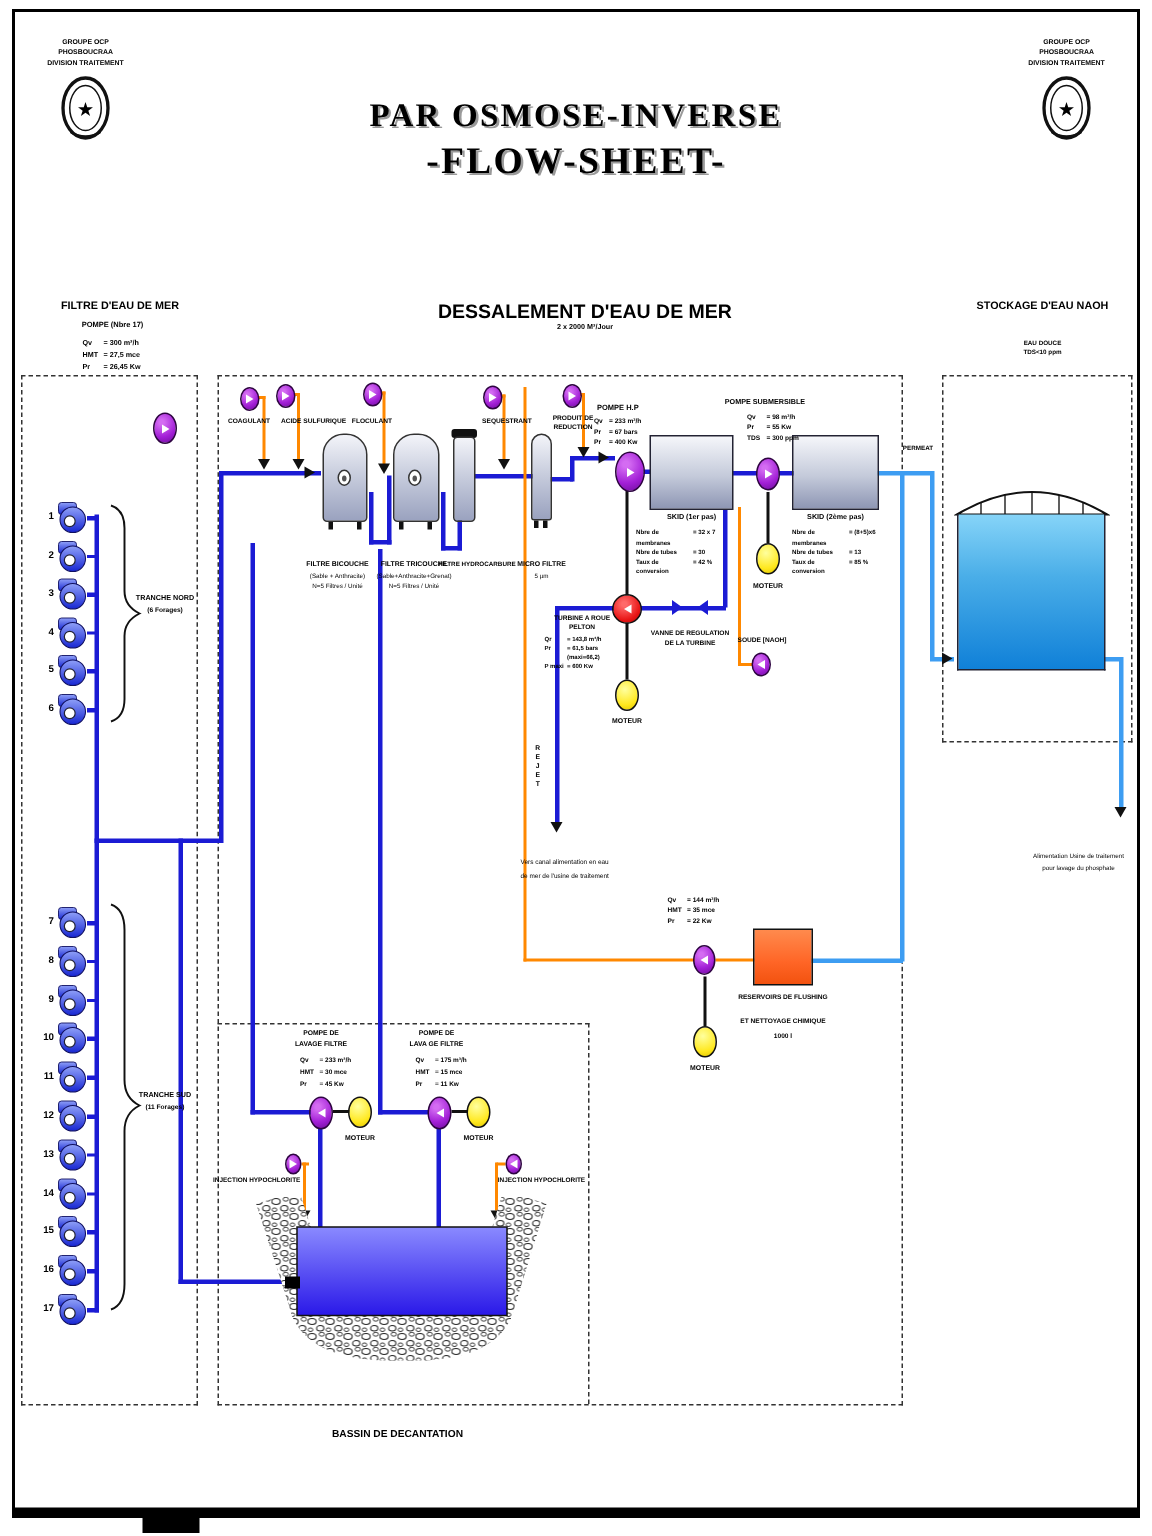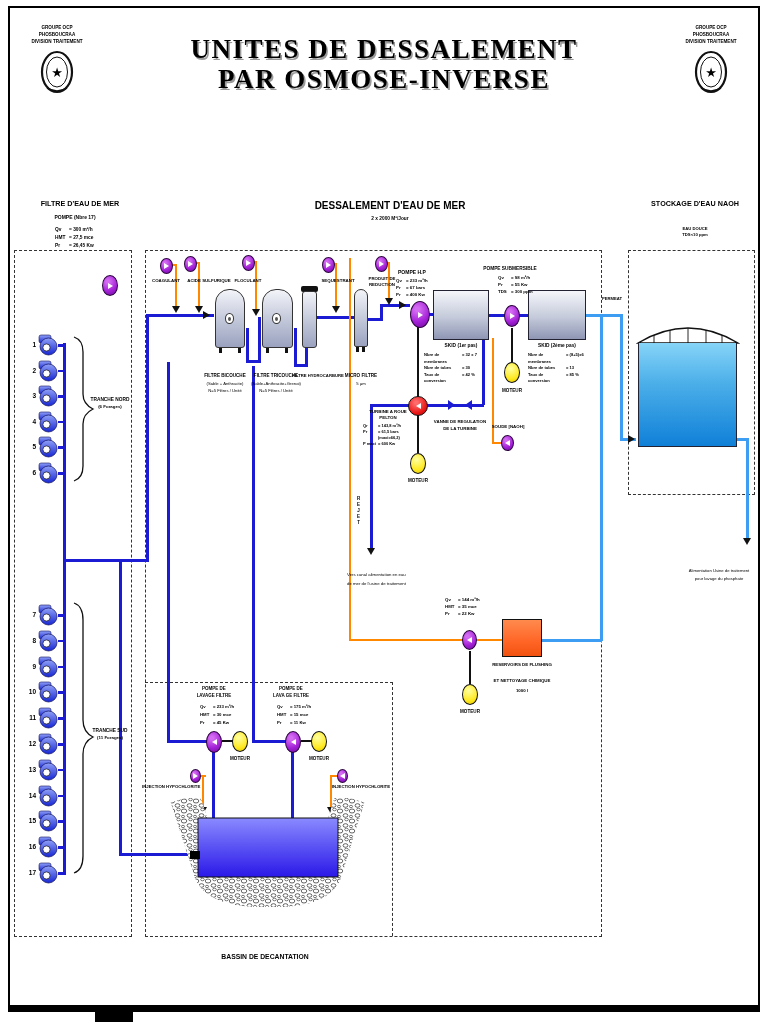--- a/index.html
+++ b/index.html
@@ -78,40 +78,40 @@
   <div class="t tc" style="left:672px;top:32px;width:78px;font-size:4.6px;">PHOSBOUCRAA</div>
   <div class="t tc" style="left:672px;top:39px;width:78px;font-size:4.6px;">DIVISION TRAITEMENT</div>
   <svg class="abs" style="left:694px;top:50px" width="34" height="44" viewBox="0 0 34 44">
         <ellipse cx="17" cy="22" rx="15" ry="20" fill="none" stroke="#111" stroke-width="2.2"></ellipse>
         <ellipse cx="17" cy="22" rx="10.5" ry="15" fill="none" stroke="#111" stroke-width="1"></ellipse>
         <text x="17" y="27" text-anchor="middle" font-size="13">★</text>
         <path d="M7,38 Q17,44 27,38" fill="none" stroke="#111" stroke-width="1.5"></path>
       </svg>
 </div>
 
-<div class="title-line" style="top:34px;font-size:27px;">UNITES DE DESSALEMENT</div>
-<div class="title-line" style="top:64px;font-size:27px;">PAR OSMOSE-INVERSE</div>
+<div class="title-line" style="top:64px;font-size:22px;">PAR OSMOSE-INVERSE</div>
+<div class="title-line" style="top:94px;font-size:25px;">-FLOW-SHEET-</div>
 
 <div class="t tc" style="left:20px;top:199px;width:120px;font-size:7.2px;">FILTRE D'EAU DE MER</div>
 <div class="t tc" style="left:20px;top:214px;width:110px;font-size:5px;">POMPE (Nbre 17)</div>
 <div class="abs specs" style="left:55px;top:226px;--kw:14px;font-size:4.8px;line-height:8px;">
       <div class="spec-row">
         <span class="k">Qv</span>
         <span>= 300 m³/h</span>
       </div>
       <div class="spec-row">
         <span class="k">HMT</span>
         <span>= 27,5 mce</span>
       </div>
       <div class="spec-row">
         <span class="k">Pr</span>
         <span>= 26,45 Kw</span>
       </div>
     </div>
-<div class="t tc" style="left:290px;top:200px;width:200px;font-size:10px;">DESSALEMENT D'EAU DE MER</div>
+<div class="t tc" style="left:290px;top:200px;width:200px;font-size:13px;">DESSALEMENT D'EAU DE MER</div>
 <div class="t tc" style="left:290px;top:216px;width:200px;font-size:4.8px;">2 x 2000 M³/Jour</div>
 <div class="t tc" style="left:630px;top:199px;width:130px;font-size:7.2px;">STOCKAGE D'EAU NAOH</div>
 <div class="t tc" style="left:660px;top:226px;width:70px;font-size:4.2px;">EAU DOUCE</div>
 <div class="t tc" style="left:660px;top:232px;width:70px;font-size:4.2px;">TDS&lt;10 ppm</div>
 
 <div class="dash" style="left:14px;top:250px;width:116px;height:685px;"></div>
 <div class="dash" style="left:145px;top:250px;width:455px;height:685px;"></div>
 <div class="abs" style="left:145px;top:682px;width:247px;height:253px;border-top:1px dashed #333;border-right:1px dashed #333;"></div>
 <div class="dash" style="left:628px;top:250px;width:125px;height:243px;"></div>
 

